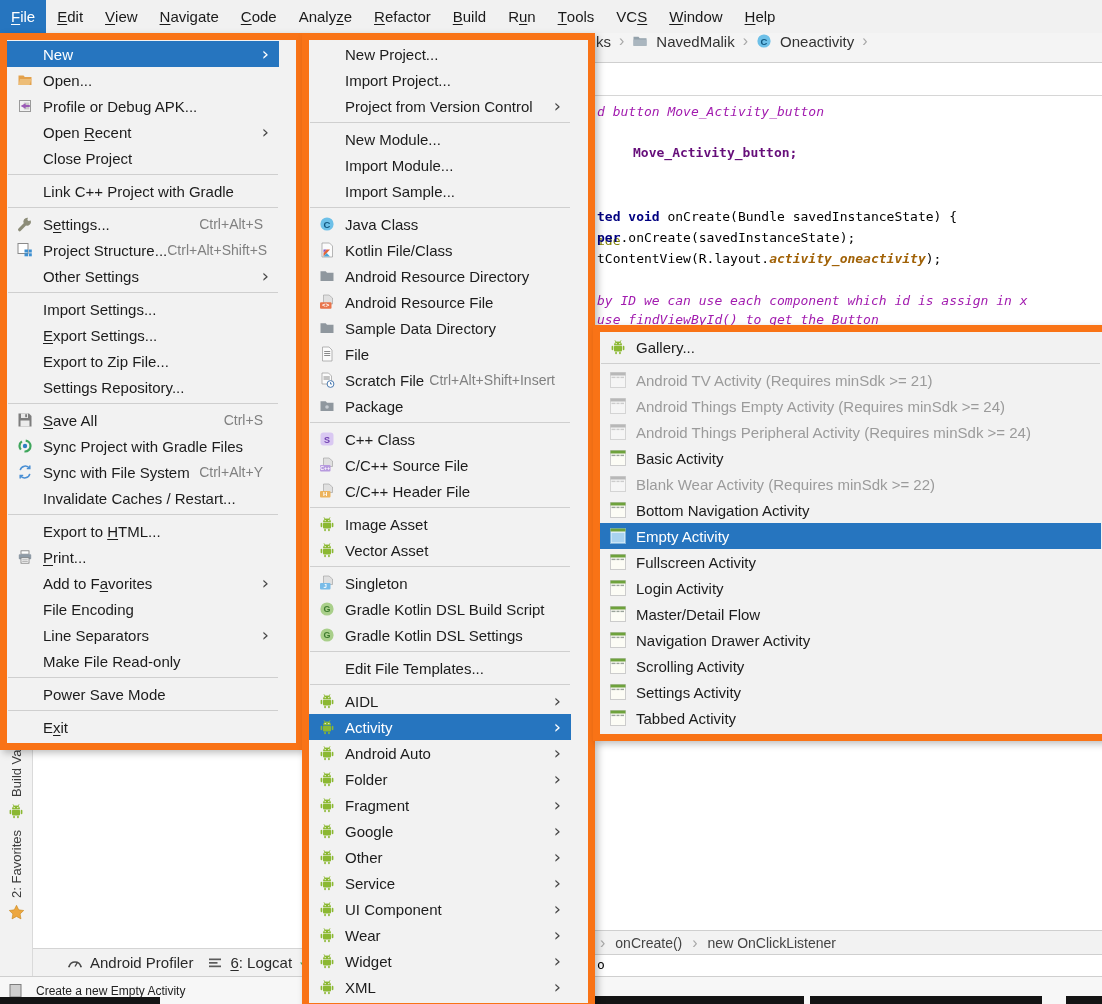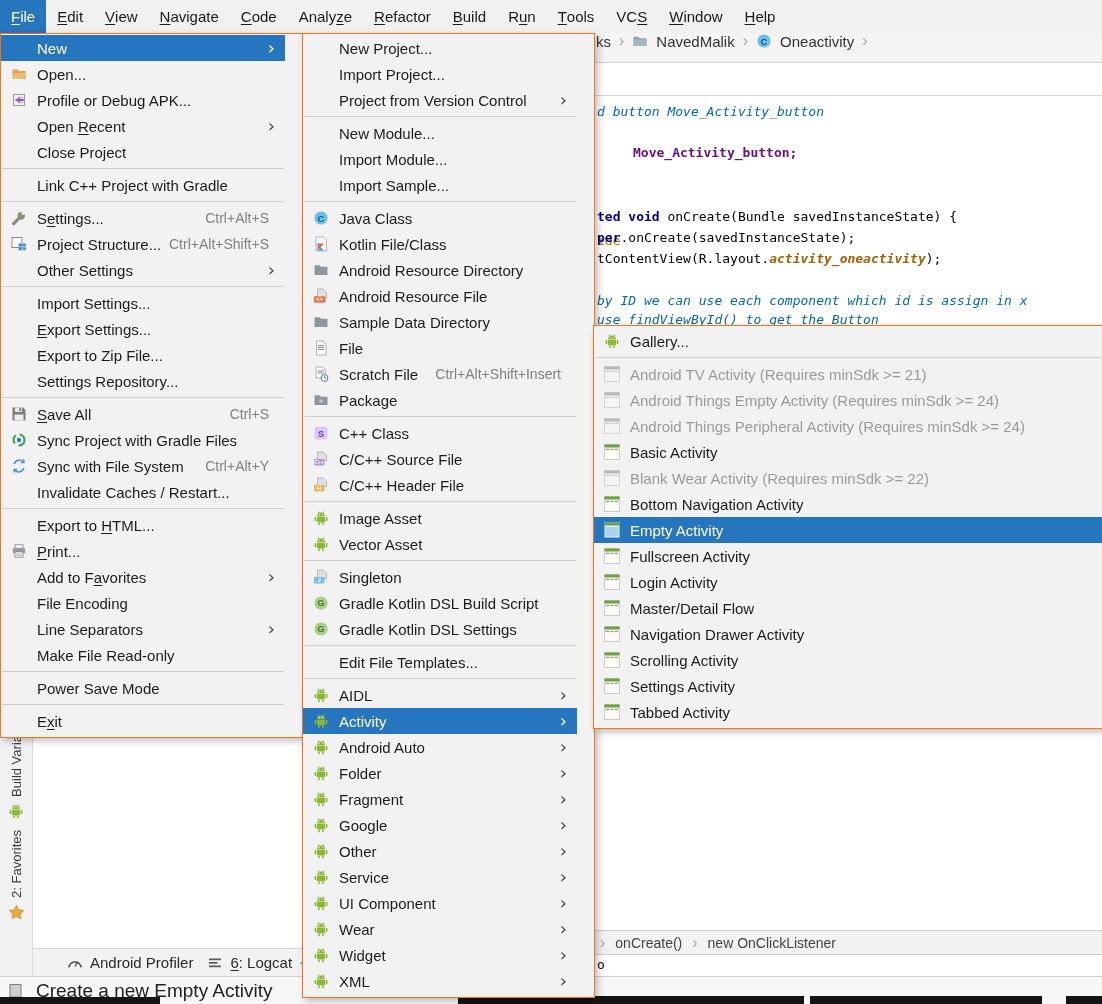--- a/index.html
+++ b/index.html
@@ -13,28 +13,28 @@
   
   .bc-top{position:absolute;left:560px;top:33px;right:0;height:29px;background:#f4f4f4;
           border-bottom:1px solid #cfcfcf;display:flex;align-items:flex-start;font-size:15px;
           color:#333;padding-left:36px;gap:7px;z-index:1;}
   .bc-ico{width:17px;height:17px;display:inline-flex;}
   .chev{color:#a8a8a8;font-size:16px;line-height:1;padding:0 1px;}
   
   .ed-line{position:absolute;left:595px;top:95px;right:0;height:1px;background:#d6d6d6;}
   .hl-band{position:absolute;left:1034px;top:436px;width:68px;height:21px;background:#fbf3cd;}
   .code{position:absolute;font-family:"DejaVu Sans Mono",monospace;font-size:13px;white-space:pre;}
-  .c-comment{color:#0369a1;font-style:italic}
+  .c-comment{color:#a21caf;font-style:italic}
   .c-keyword{color:#000080;font-weight:bold}
   .c-field{color:#660e7a;font-weight:bold}
   .c-field-italic{color:#a16207;font-weight:bold;font-style:italic}
   .c-annotation{color:#808000}
   .c-plain{color:#000}
   
-  .popup{position:absolute;background:#f2f2f2;border:1px solid #f97316;box-sizing:border-box;
+  .popup{position:absolute;background:#f2f2f2;border:7px solid #f97316;box-sizing:border-box;
          box-shadow:3px 3px 7px rgba(0,0,0,.25);padding:1px 17px 3px 0;}
   #file-menu{left:0;top:33px;width:303px;z-index:10;}
   #new-menu{left:302px;top:33px;width:293px;z-index:11;}
   #activity-menu{left:593px;top:325px;width:532px;z-index:12;padding-top:2px;}
   .mi{height:26px;display:flex;align-items:center;padding:0 6px 0 8px;font-size:15px;color:#1c1c1c;
       white-space:nowrap;cursor:default;}
   .mi .ico{width:20px;height:18px;flex:0 0 20px;margin-right:8px;display:inline-flex;
            align-items:center;justify-content:center;}
   .mi .lbl{white-space:nowrap;}
   .mi .sc{margin-left:auto;color:#808080;padding-right:10px;font-size:14px;}
@@ -56,21 +56,21 @@
   .btoolbar{position:absolute;left:33px;top:948px;width:562px;height:28px;background:#f2f2f2;
             border-top:1px solid #d4d4d4;display:flex;align-items:center;z-index:1;
             font-size:15px;color:#2a2a2a;box-sizing:border-box;}
   .tw-btn{display:flex;align-items:center;gap:7px;white-space:nowrap;}
   #profiler-btn{margin-left:34px;}
   #logcat-btn{margin-left:14px;}
   .tw-btn span[data-icon]{width:16px;height:16px;display:inline-flex;}
   .tw-arrow{margin-left:6px;width:18px;height:18px;display:inline-flex;}
   
   .statusbar{position:absolute;left:0;top:976px;width:1102px;height:28px;background:#f7f7f7;
-             border-top:1px solid #cfcfcf;display:flex;align-items:center;font-size:19px;
+             border-top:1px solid #cfcfcf;display:flex;align-items:center;font-size:12px;
              color:#222;z-index:1;box-sizing:border-box;}
   .statusbar span[data-icon]{width:16px;height:16px;display:inline-flex;margin-left:8px;}
   .status-text{margin-left:12px;}
   
   .bc-bottom{position:absolute;left:595px;top:930px;right:0;height:25px;background:#f2f2f2;
              border-top:1px solid #cfcfcf;border-bottom:1px solid #cfcfcf;display:flex;
              align-items:center;gap:9px;font-size:14px;color:#444;padding-left:4px;z-index:1;
              box-sizing:border-box;}
   
   .tb{position:absolute;background:#141414;z-index:2;}

